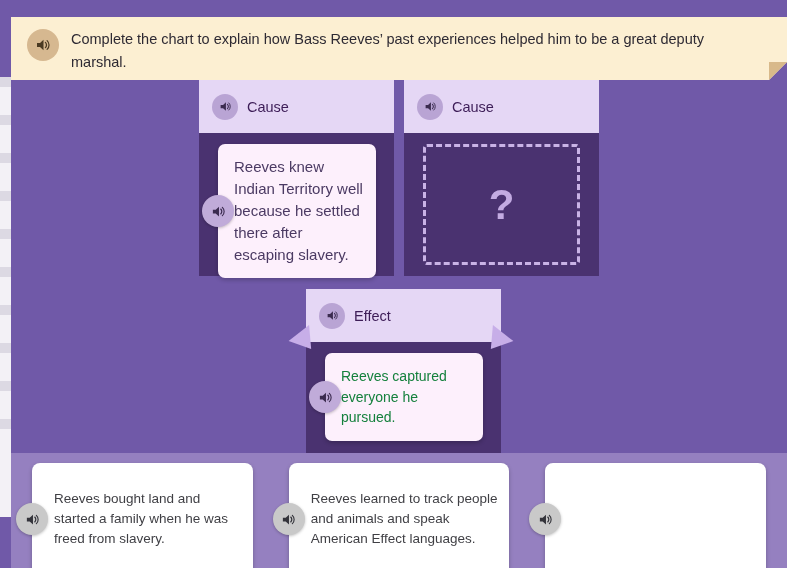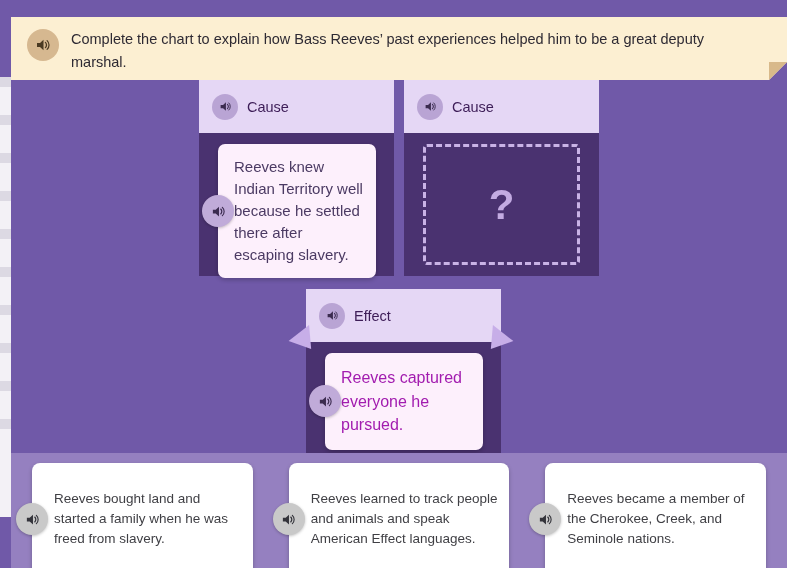--- a/index.html
+++ b/index.html
@@ -208,23 +208,23 @@
     position: absolute;
     left: 19px; top: 11px;
     width: 158px;
     min-height: 88px;
     background: #fdf0fc;
     border-radius: 7px;
     padding: 13px 12px 13px 16px;
     box-shadow: 0 2px 4px rgba(0,0,0,.22);
   }
   .effect-card-text {
-    font-size: 16px;
+    font-size: 14px;
     line-height: 1.47;
-    color: #a21caf;
+    color: #15803d;
   }
 
   
   .tray {
     position: absolute;
     left: 11px; top: 436px;
     width: 776px; height: 132px;
     background: #9580c0;
   }
   .tray-inner {
@@ -384,20 +384,19 @@
       </div>
 
       <div class="tray-card">
         <div class="spk spk-tray card-spk-float">
           <svg width="15" height="15" viewBox="0 0 16 16" aria-hidden="true">
             <path d="M2 6 L5 6 L8.5 2.8 L8.5 13.2 L5 10 L2 10 Z" fill="#33333a"></path>
             <path d="M10.4 5.4 a3.6 3.6 0 0 1 0 5.2" stroke="#33333a" stroke-width="1.3" fill="none" stroke-linecap="round"></path>
             <path d="M12.1 3.6 a6 6 0 0 1 0 8.8" stroke="#33333a" stroke-width="1.2" fill="none" stroke-linecap="round"></path>
           </svg>
         </div>
-        <div class="tray-card-text">Reeves became a member of the Cherokee, Creek, and Seminole nations.</div>
       </div>
 
 
     </div>
   </div>
 
 </div>
 
 </body></html>

